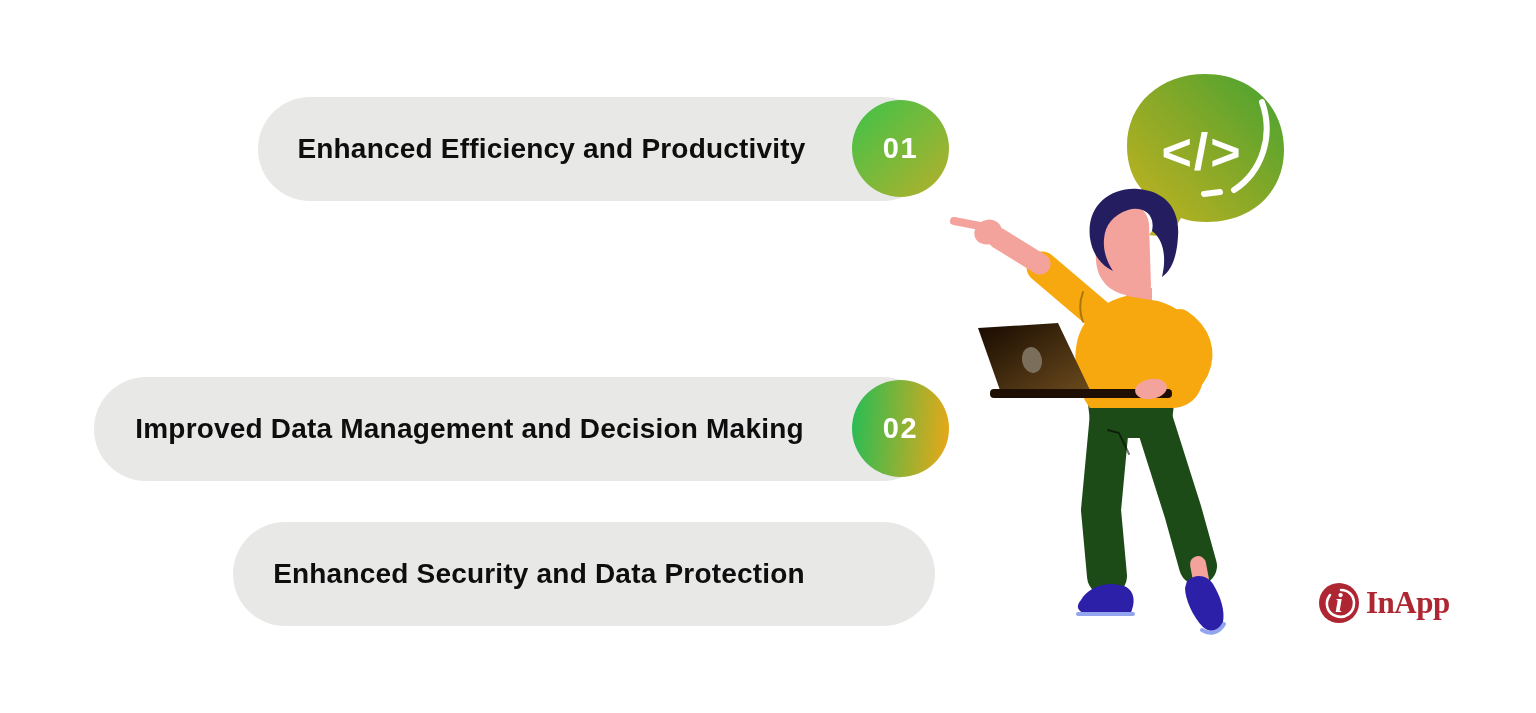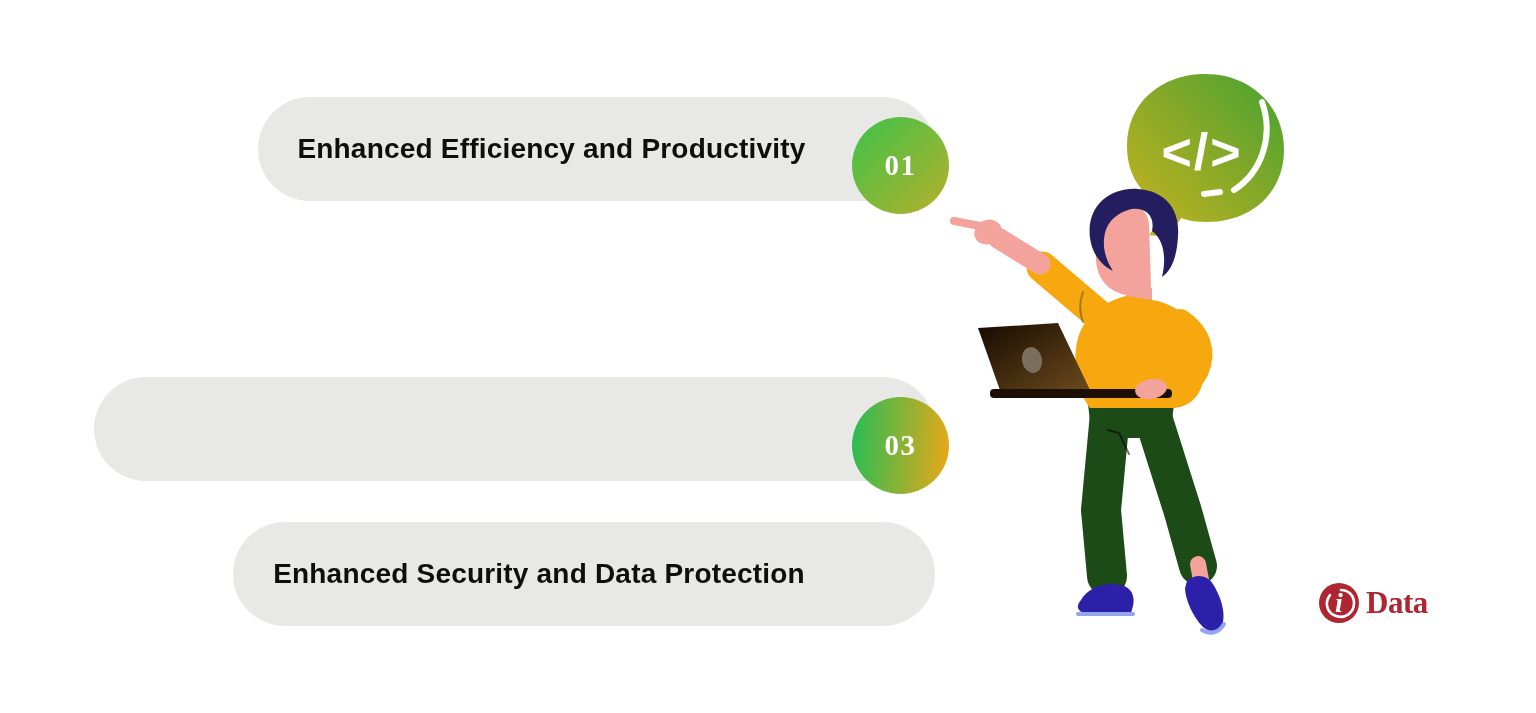--- a/index.html
+++ b/index.html
@@ -10,23 +10,23 @@
   .pill {
     position:absolute; height:104px; background:#e8e8e7; border-radius:52px;
     display:flex; align-items:center; justify-content:center;
     box-sizing:border-box; padding:0 104px 0 14px;
   }
   .pill-label {
     font-size:28px; font-weight:bold; color:#0e0e0e; white-space:nowrap;
     letter-spacing:0.2px;
   }
   .num-circle {
-    position:absolute; top:20px; right:-14px; width:97px; height:97px;
+    position:absolute; top:3px; right:-14px; width:97px; height:97px;
     border-radius:50%; display:flex; align-items:center; justify-content:center;
-    color:#ffffff; font-size:29px; font-weight:bold; letter-spacing:1.5px;font-family:Liberation Serif, serif;
+    color:#ffffff; font-size:29px; font-weight:bold; letter-spacing:1.5px;
   }
   .pill1 { left:258px; top:97px;  width:677px; }
   .pill2 { left:425px; top:232px; width:510px; }
   .pill3 { left:94px;  top:377px; width:841px; }
   .pill4 { left:233px; top:522px; width:702px; }
   .g1 { background:linear-gradient(135deg,#46c147 8%,#b2b02c 96%); }
   .g2 { background:linear-gradient(100deg,#1fc05c 5%,#e2a414 95%); }
   .g3 { background:linear-gradient(95deg,#2dbc53 5%,#e3a81a 95%); }
   .g4 { background:linear-gradient(110deg,#2dbc53 5%,#d9a91e 95%); }
   .illustration { position:absolute; left:940px; top:60px; width:400px; height:640px; }
@@ -42,21 +42,22 @@
 </head>
 <body>
 
 <div class="canvas">
 
   <div class="pill pill1">
     <span class="pill-label">Enhanced Efficiency and Productivity</span>
     <span class="num-circle g1">01</span>
   </div>
   <div class="pill pill3">
-    <span class="num-circle g3">03</span>
+    <span class="pill-label">Improved Data Management and Decision Making</span>
+    <span class="num-circle g3">02</span>
   </div>
   <div class="pill pill4">
     <span class="pill-label">Enhanced Security and Data Protection</span>
   </div>
 
   <div class="illustration">
     <svg width="400" height="640" viewBox="0 0 400 640">
       <defs>
         <linearGradient id="bubbleGrad" x1="0" y1="1" x2="1" y2="0">
           <stop offset="0" stop-color="#c9b41f"></stop>
@@ -134,16 +135,16 @@
       </g>
     </svg>
   </div>
 
   <div class="logo">
     <svg width="42" height="42" viewBox="0 0 42 42">
       <circle cx="21" cy="21" r="20" fill="#ae2631"></circle>
       <path d="M 12,13 C 6,21 9,31 18,34 C 27,37 36,31 36,21 C 36,13 30,8 23,8" stroke="#ffffff" stroke-width="2.6" fill="none" stroke-linecap="round"></path>
       <text x="21" y="30" text-anchor="middle" font-size="28" font-style="italic" font-weight="bold" font-family="Liberation Serif, serif" fill="#ffffff">i</text>
     </svg>
-    <span class="logo-text">Data</span>
+    <span class="logo-text">InApp</span>
   </div>
 
 </div>
 
 </body></html>

